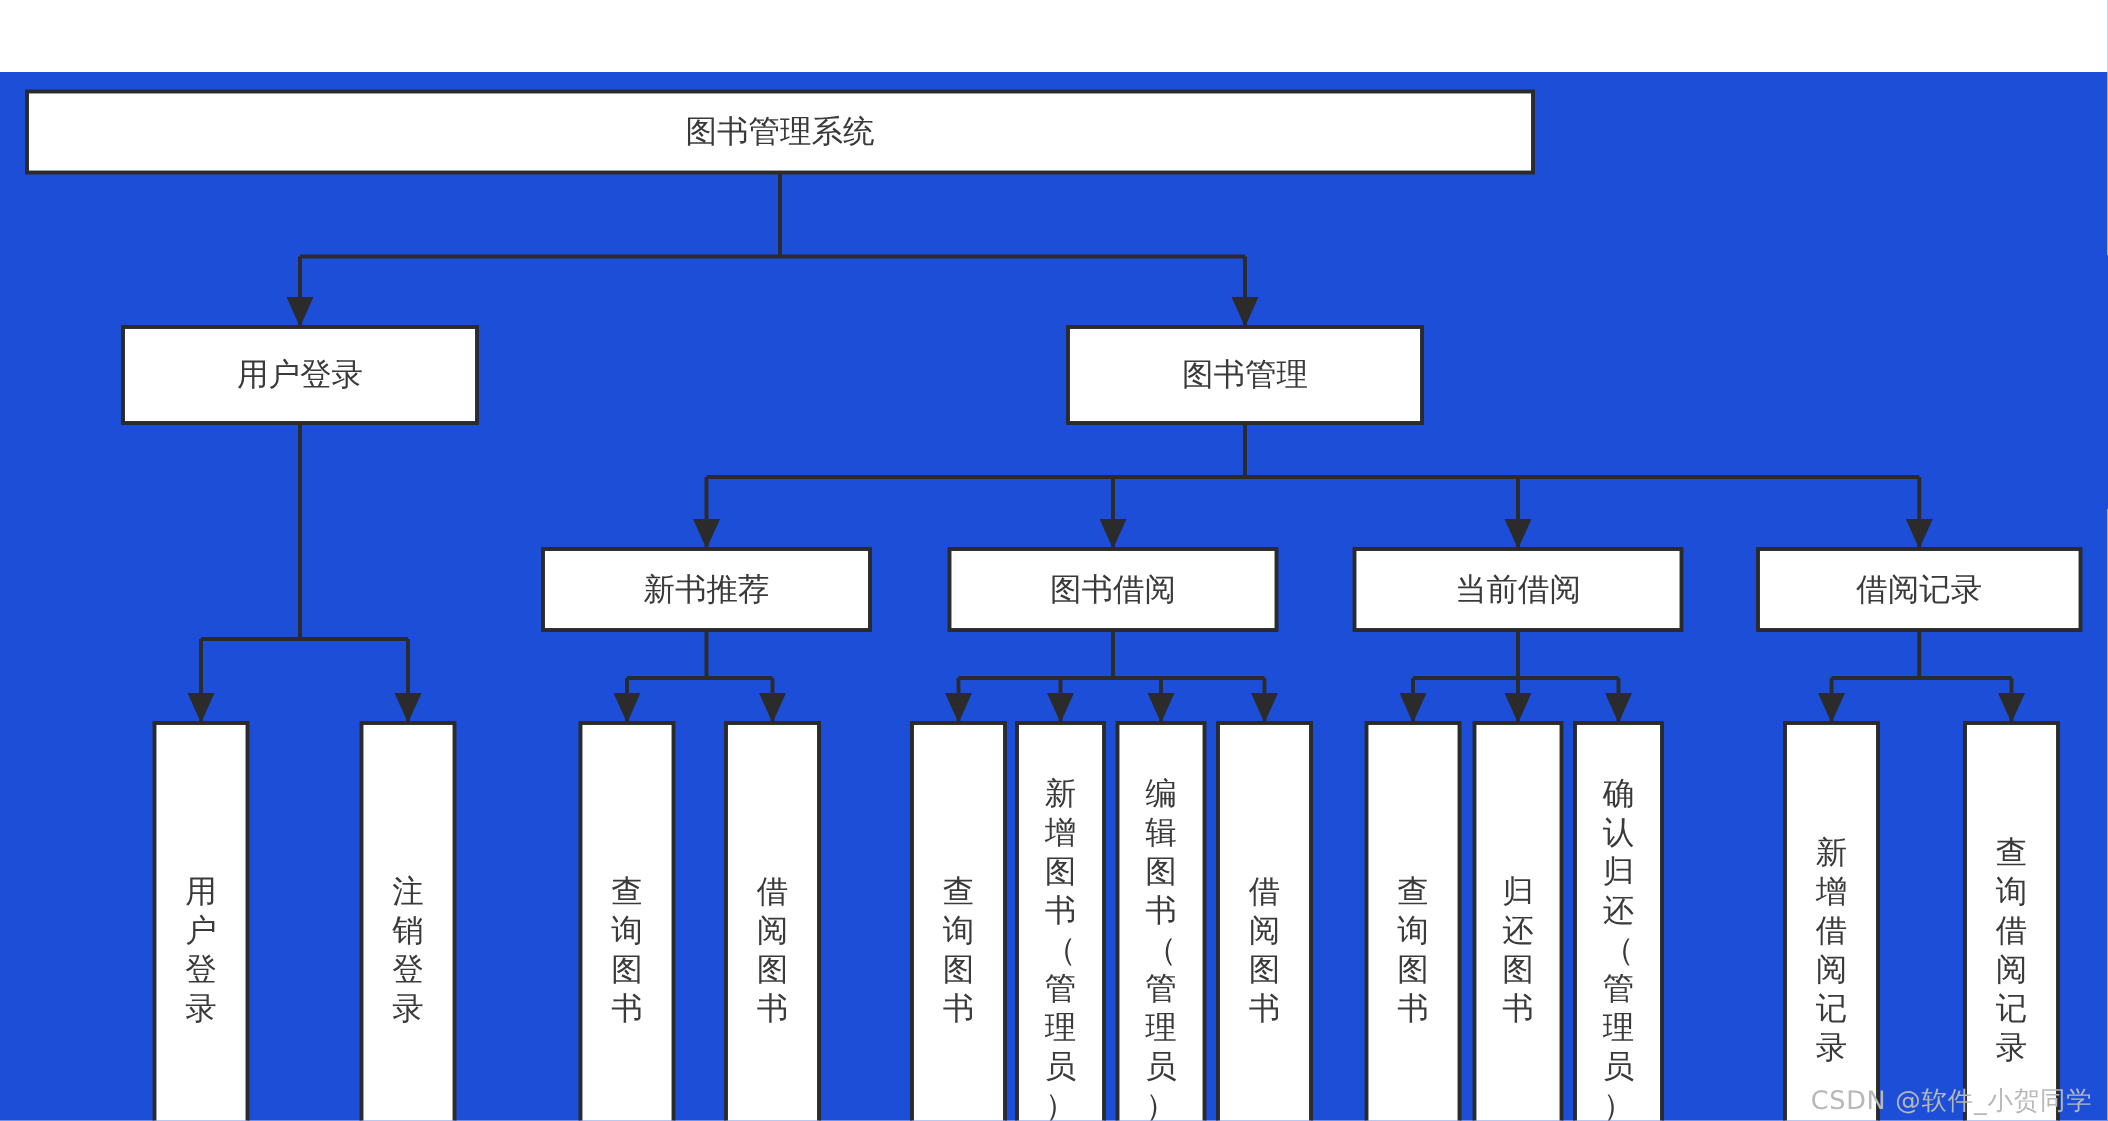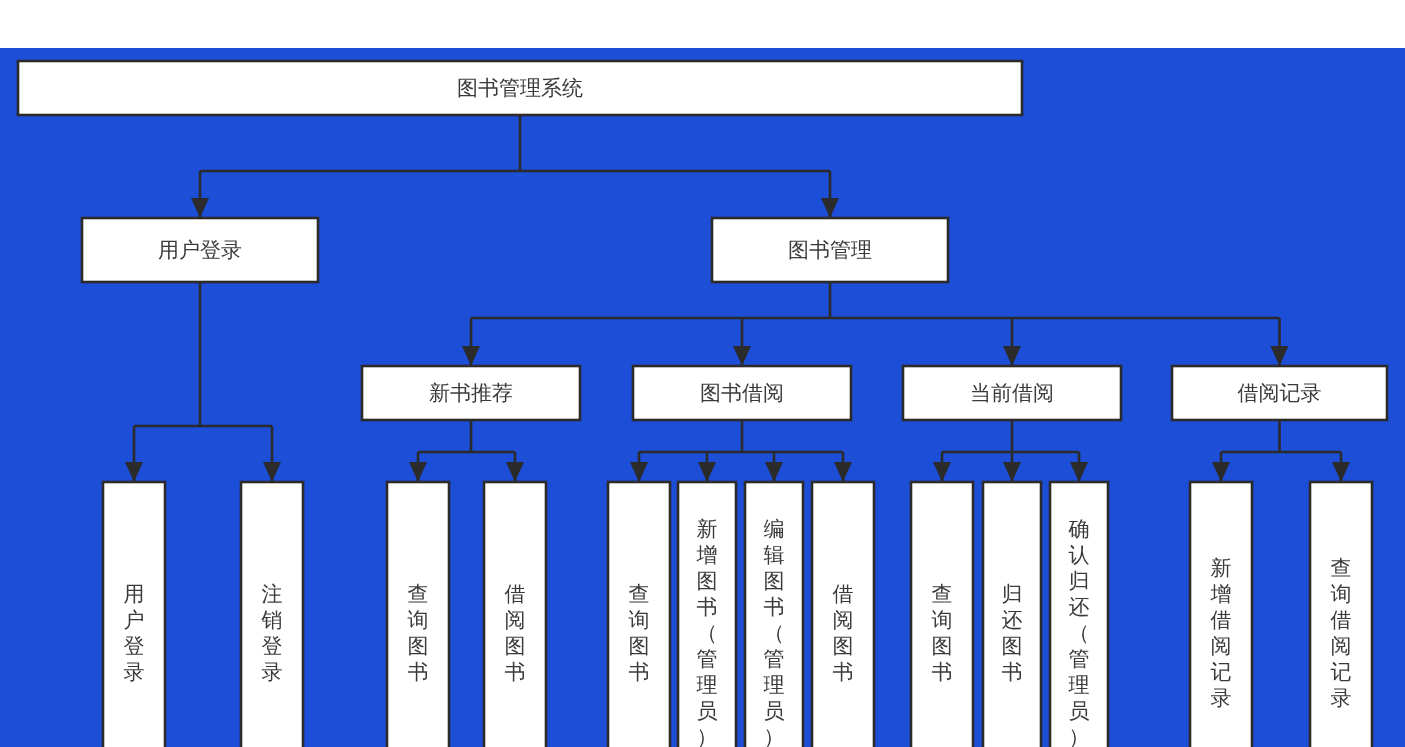--- a/index.html
+++ b/index.html
@@ -203,13 +203,14 @@
         <g>
           <rect x="1190" y="434" width="62" height="302" class="node-box"></rect>
           <text x="1221" y="527.28" class="node-label-v"><tspan x="1221" dy="0">新</tspan><tspan x="1221" dy="26">增</tspan><tspan x="1221" dy="26">借</tspan><tspan x="1221" dy="26">阅</tspan><tspan x="1221" dy="26">记</tspan><tspan x="1221" dy="26">录</tspan></text>
         </g>
         <g>
           <rect x="1310" y="434" width="62" height="302" class="node-box"></rect>
           <text x="1341" y="527.28" class="node-label-v"><tspan x="1341" dy="0">查</tspan><tspan x="1341" dy="26">询</tspan><tspan x="1341" dy="26">借</tspan><tspan x="1341" dy="26">阅</tspan><tspan x="1341" dy="26">记</tspan><tspan x="1341" dy="26">录</tspan></text>
         </g>
       </g>
   </svg>
+  <div class="watermark">CSDN @软件_小贺同学</div>
 </div>
 
 </body></html>

